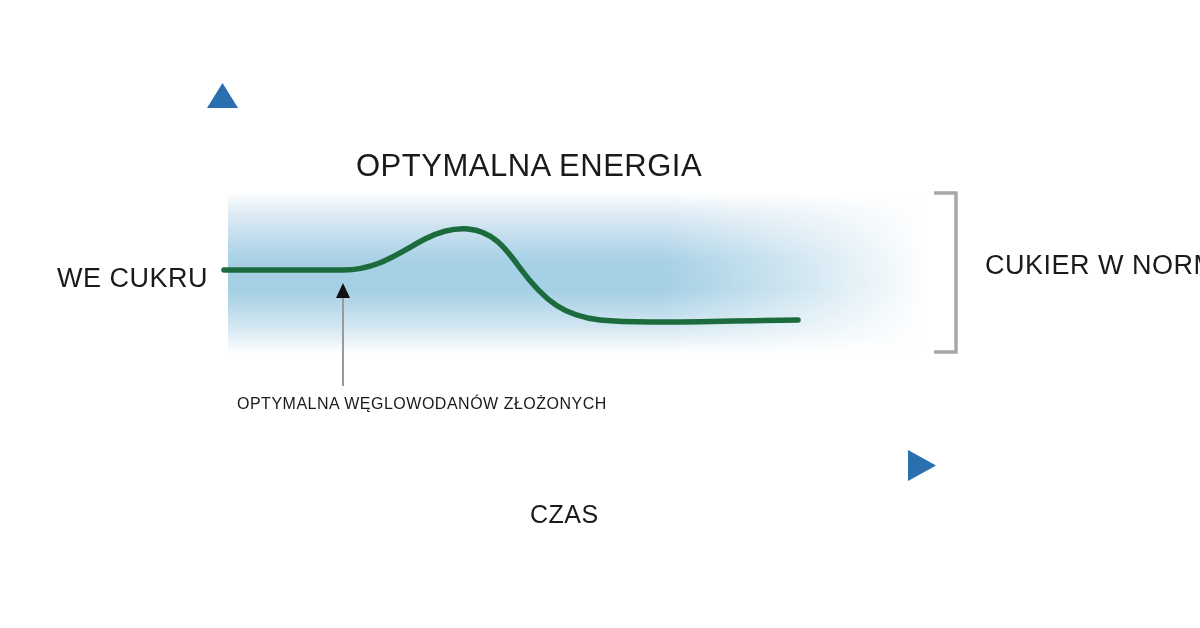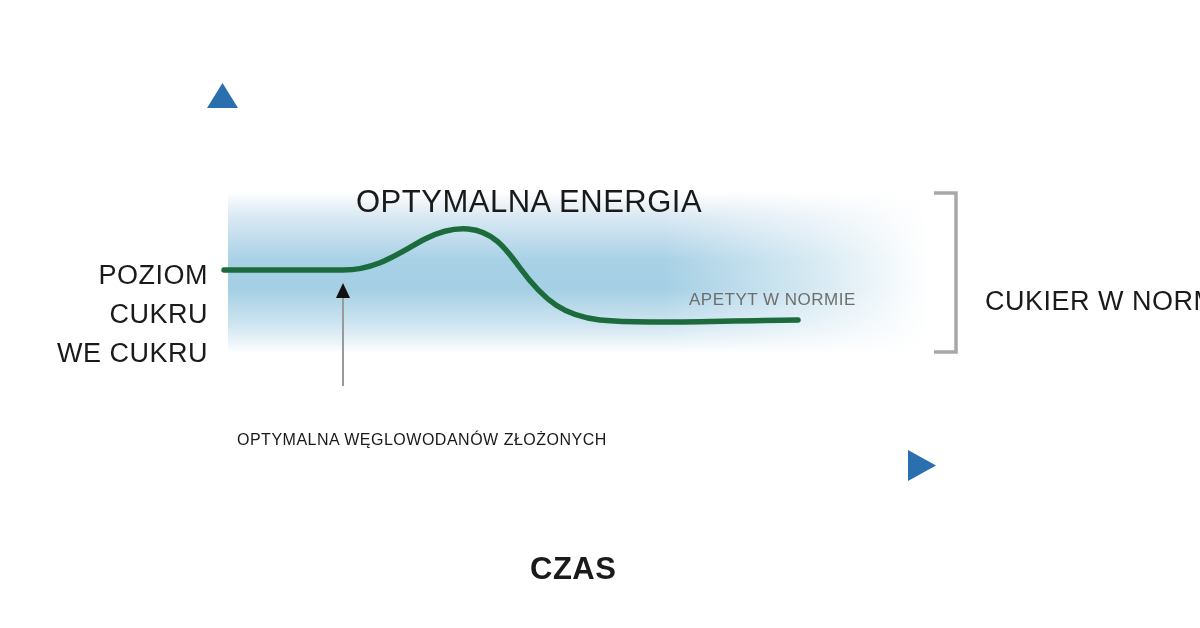--- a/index.html
+++ b/index.html
@@ -13,21 +13,20 @@
     height: 628px;
     background: #ffffff;
     overflow: hidden;
     font-family: "Liberation Sans", sans-serif;
   }
   .cond {
     font-family: "Liberation Sans Narrow", "Liberation Sans", sans-serif;
     transform-origin: left center;
     white-space: nowrap;
     letter-spacing: 0.5px;
-    margin-top: 36px;
   }
   
   #band {
     position: absolute;
     left: 228px;
     top: 192px;
     width: 700px;
     height: 162px;
     background:
       linear-gradient(to right,
@@ -65,23 +64,22 @@
     left: 38px;
     top: 220px;
     width: 170px;
     text-align: right;
     font-size: 27px;
     line-height: 39px;
     white-space: normal;
   }
   #lbl-x {
     left: 530px;
-    top: 515px;
-    font-size: 31px;
-    font-weight: bold;
+    top: 500px;
+    font-size: 25px;
   }
   #lbl-right {
     left: 985px;
     top: 250px;
     font-size: 27px;
   }
   #lbl-appetite {
     left: 689px;
     top: 254px;
     font-size: 17px;
@@ -130,25 +128,24 @@
 
     <line x1="343" y1="386" x2="343" y2="294" stroke="#9a9a9a" stroke-width="2"></line>
     <polygon points="343,283 350,298 336,298" fill="#111111"></polygon>
 
     <path d="M 934 193 L 956 193 L 956 352 L 934 352" fill="none" stroke="#a8a8a8" stroke-width="3.5" stroke-linejoin="miter"></path>
   </svg>
 
   <div class="lbl cond" id="lbl-optimal">OPTYMALNA ENERGIA</div>
 
   <div class="lbl cond" id="lbl-y">
-    <span>POZIOM CUKRU</span><br>
+    <br>
     <span>WE CUKRU</span>
   </div>
 
   <div class="lbl cond" id="lbl-x">CZAS</div>
 
   <div class="lbl cond" id="lbl-right">CUKIER W NORMIE</div>
 
-  <div class="lbl cond" id="lbl-appetite">APETYT W NORMIE</div>
 
   <div class="lbl cond" id="lbl-note">OPTYMALNA WĘGLOWODANÓW ZŁOŻONYCH</div>
 
 </div>
 
 </body></html>

